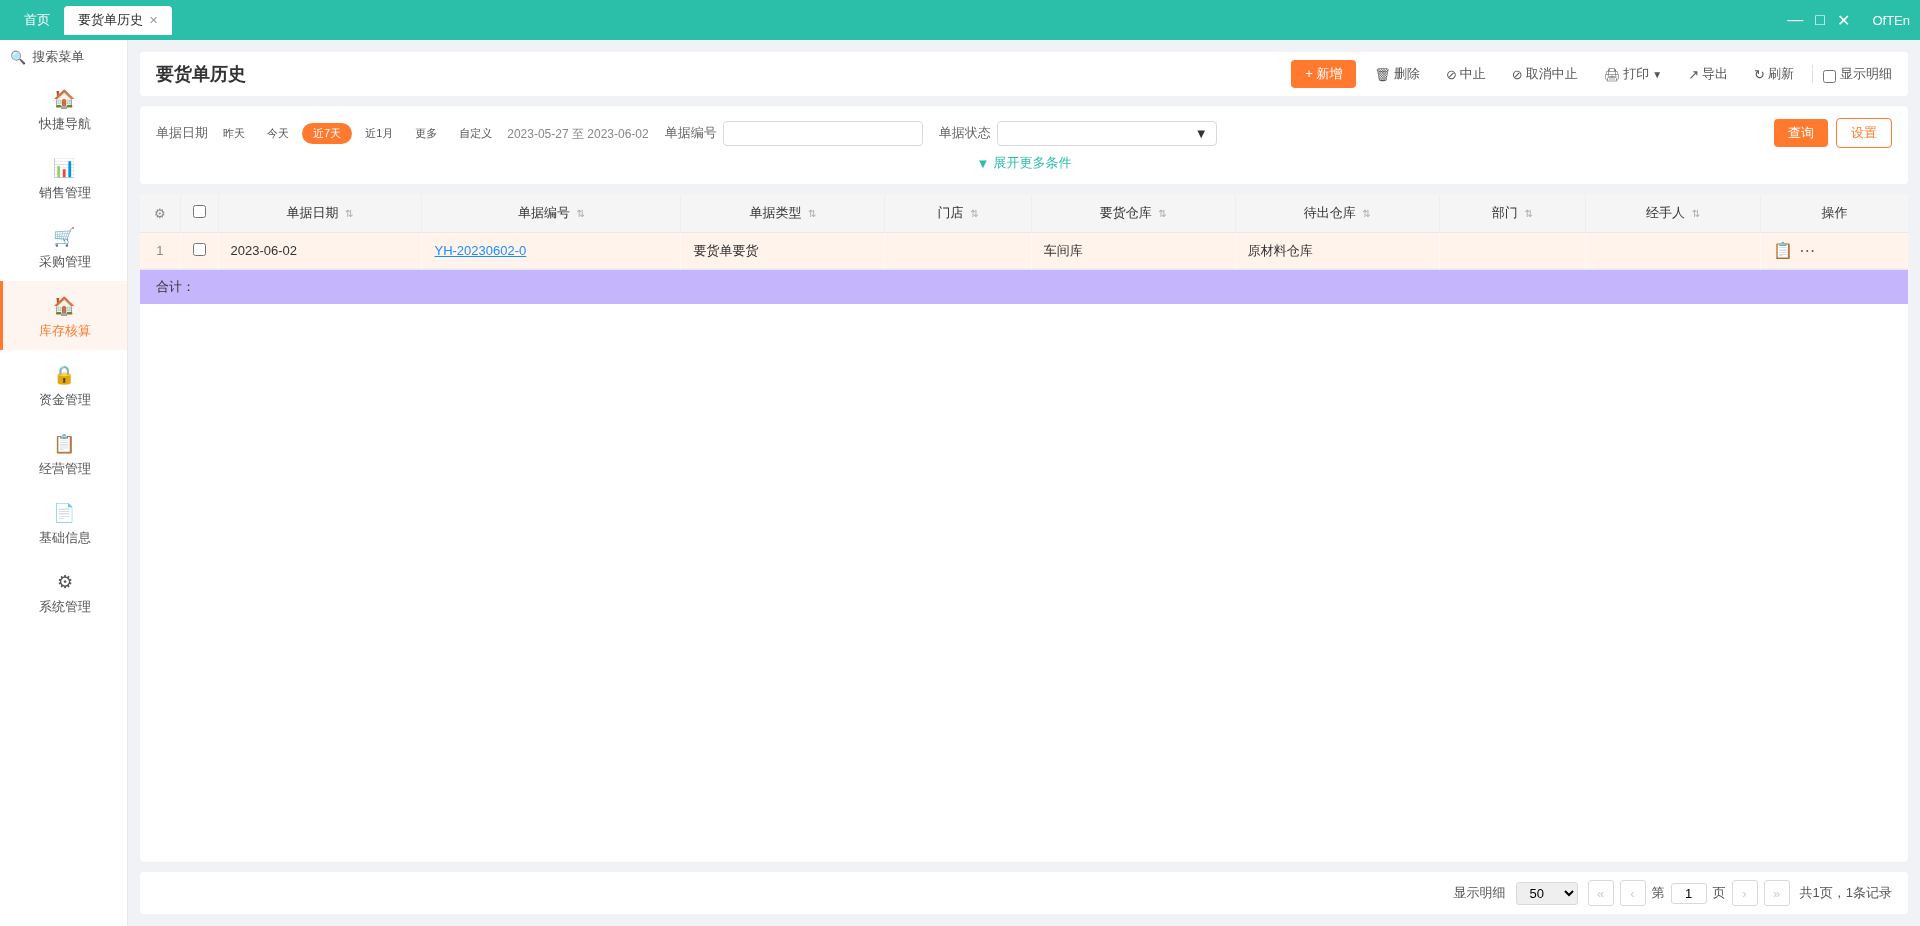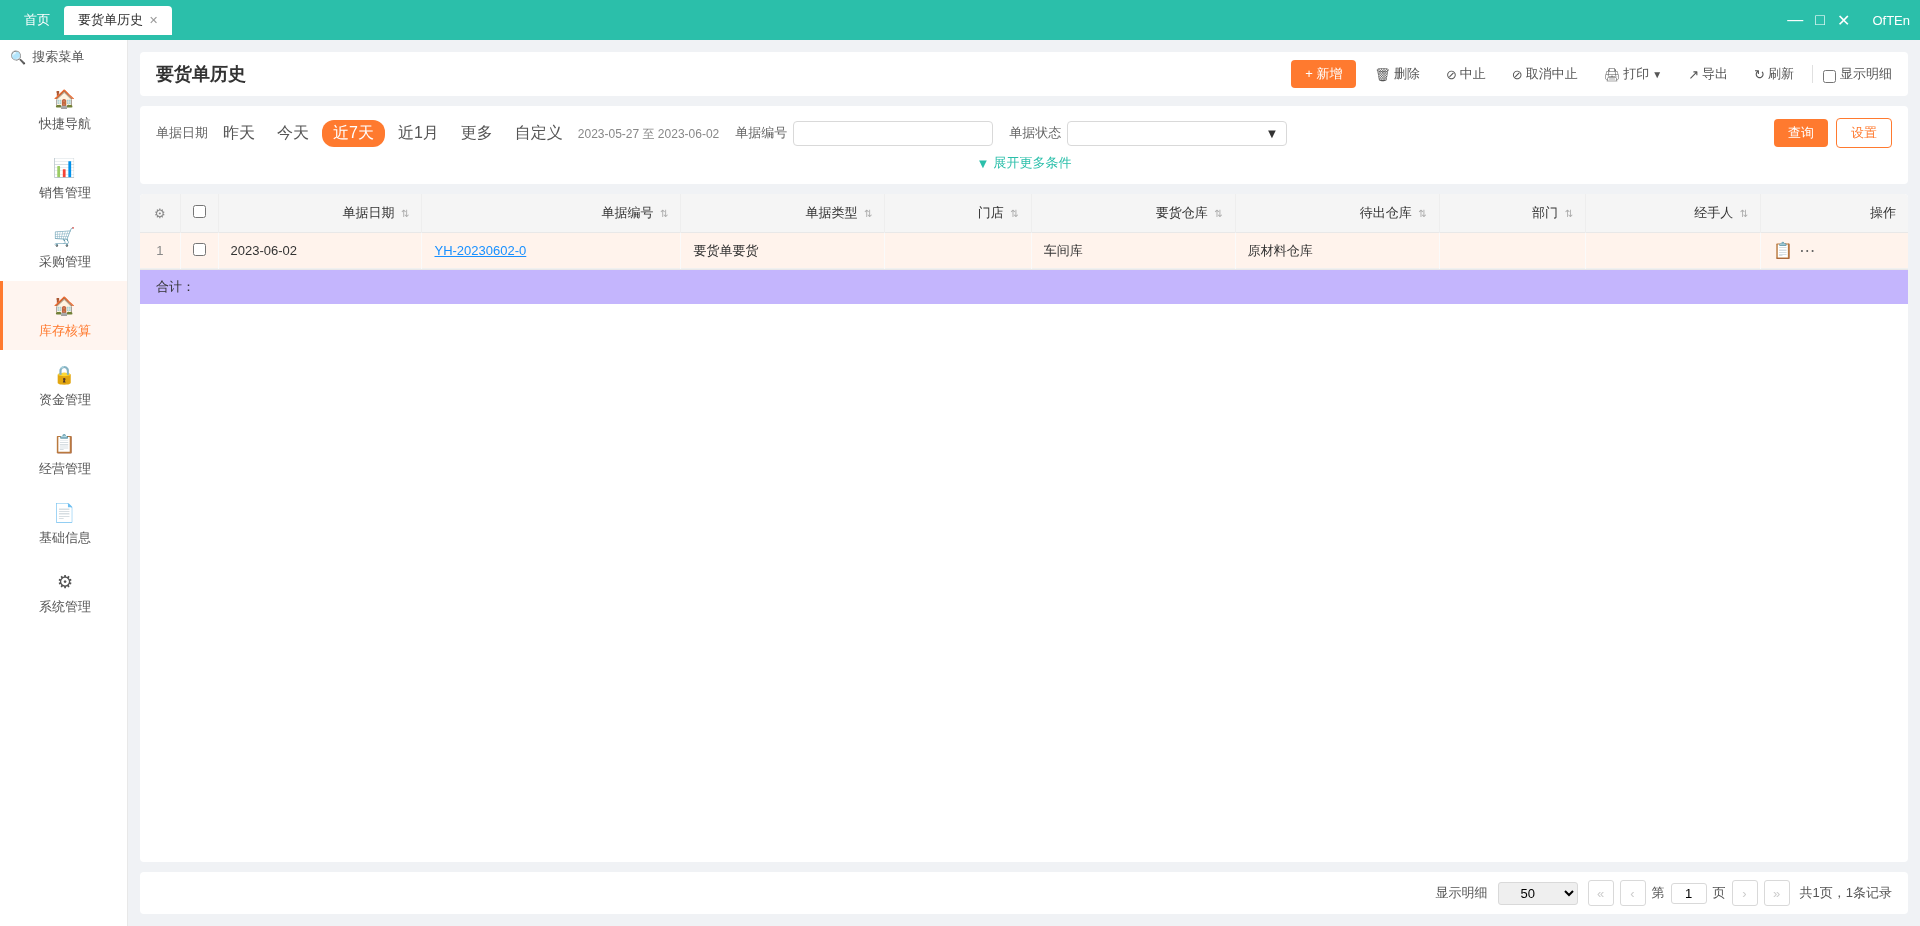--- a/index.html
+++ b/index.html
@@ -113,21 +113,21 @@
       padding: 12px 16px;
       border-radius: 4px;
       flex-shrink: 0;
     }
     .filter-row { display: flex; align-items: center; gap: 16px; flex-wrap: wrap; }
     .filter-group { display: flex; align-items: center; gap: 6px; }
     .filter-label { color: #666; white-space: nowrap; font-size: 13px; }
     .filter-dates { display: flex; align-items: center; gap: 4px; }
     .date-btn {
       padding: 2px 8px; border-radius: 3px; cursor: pointer;
-      font-size: 16px; color: #555; border: 1px solid transparent;
+      font-size: 11px; color: #555; border: 1px solid transparent;
     }
     .date-btn.active {
       background: #ff7a2f; color: #fff; border-radius: 12px; padding: 2px 10px;
     }
     .date-range { font-size: 12px; color: #888; margin-top: 2px; }
     .filter-input {
       border: 1px solid #d9d9d9; border-radius: 4px;
       padding: 4px 8px; font-size: 13px; width: 180px; outline: none;
       color: #333;
     }
@@ -155,21 +155,21 @@
     table {
       width: 100%;
       border-collapse: collapse;
     }
     thead tr {
       background: #f5f5f5;
       border-bottom: 1px solid #e8e8e8;
     }
     thead th {
       padding: 10px 12px;
-      text-align: right;
+      text-align: center;
       color: #333;
       font-weight: 500;
       white-space: nowrap;
       border-right: 1px solid #eee;
       font-size: 13px;
       position: relative;
     }
     thead th:last-child { border-right: none; }
     thead th .sort-icon { font-size: 10px; color: #aaa; margin-left: 3px; cursor: pointer; }
     tbody tr { border-bottom: 1px solid #f0f0f0; }
@@ -199,21 +199,21 @@
       justify-content: flex-end;
       padding: 8px 16px;
       background: #fff;
       border-radius: 4px;
       flex-shrink: 0;
       gap: 10px;
       font-size: 13px;
       color: #555;
     }
     .pagination-bar select {
-      border: 1px solid #d9d9d9; border-radius: 3px; padding: 2px 18px;
+      border: 1px solid #d9d9d9; border-radius: 3px; padding: 2px 9px;
       font-size: 13px; outline: none;
     }
     .page-nav {
       display: flex; align-items: center; gap: 6px;
     }
     .page-nav-btn {
       width: 26px; height: 26px; border: 1px solid #d9d9d9; border-radius: 3px;
       display: flex; align-items: center; justify-content: center; cursor: pointer;
       font-size: 13px; color: #666; background: #fff;
     }

